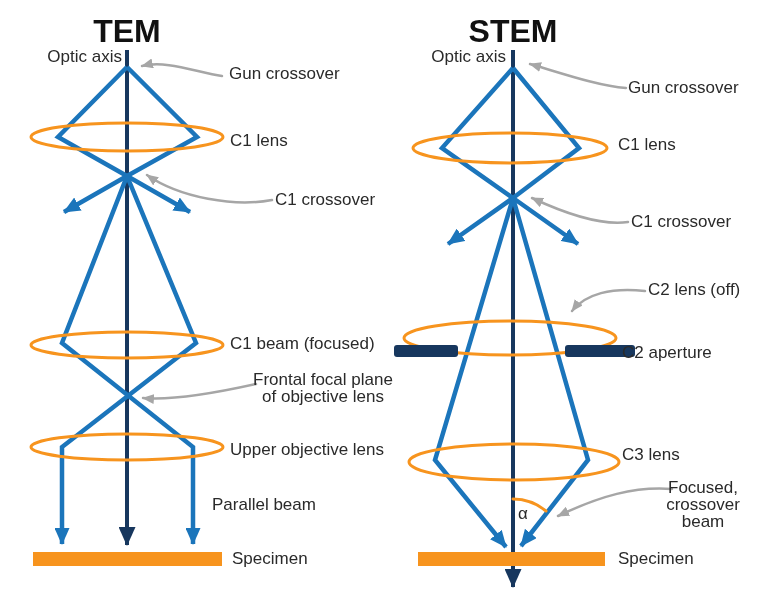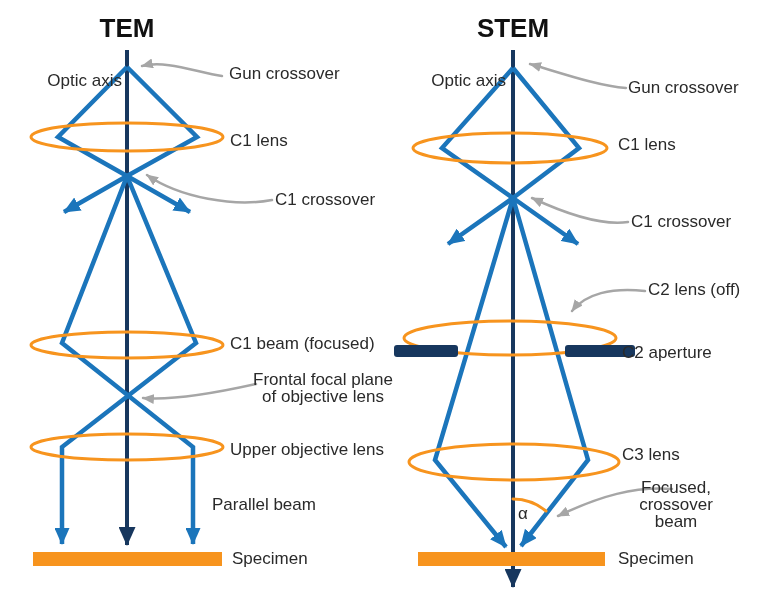--- a/index.html
+++ b/index.html
@@ -7,24 +7,24 @@
     width:768px;height:598px;background:#ffffff;position:relative;
     font-family:"Liberation Sans", sans-serif;overflow:hidden;
   }
   #canvas{position:absolute;inset:0;width:768px;height:598px;}
   svg{position:absolute;left:0;top:0;}
   .lbl{
     position:absolute;color:#2a2a2a;font-size:17px;line-height:17px;
     white-space:nowrap;
   }
   .title{
-    position:absolute;color:#111111;font-size:26px;font-weight:bold;
+    position:absolute;color:#111111;font-size:32px;font-weight:bold;
     text-align:center;width:140px;
   }
-  .right-align{text-align:right;width:82px;margin-top:24px;}
+  .right-align{text-align:right;width:82px;}
   .center-block{text-align:center;white-space:normal;}
   .alpha{font-size:17px;color:#262626;}
 </style>
 </head>
 <body>
 
 <div id="canvas">
 
   <svg width="768" height="598" viewBox="0 0 768 598">
     <defs>
@@ -97,21 +97,21 @@
   <div class="lbl" style="left:232px;top:550px;">Specimen</div>
 
   <div class="title" style="left:443px;top:13px;">STEM</div>
   <div class="lbl right-align" style="left:424px;top:48px;">Optic axis</div>
   <div class="lbl" style="left:628px;top:79px;">Gun crossover</div>
   <div class="lbl" style="left:618px;top:136px;">C1 lens</div>
   <div class="lbl" style="left:631px;top:213px;">C1 crossover</div>
   <div class="lbl" style="left:648px;top:281px;">C2 lens (off)</div>
   <div class="lbl" style="left:622px;top:344px;">C2 aperture</div>
   <div class="lbl" style="left:622px;top:446px;">C3 lens</div>
-  <div class="lbl center-block" style="left:616px;top:479px;width:120px;line-height:17px;">
+  <div class="lbl center-block" style="left:643px;top:479px;width:120px;line-height:17px;">
     <div>Focused,</div>
     <div>crossover</div>
     <div>beam</div>
   </div>
   <div class="lbl alpha" style="left:518px;top:505px;">α</div>
   <div class="lbl" style="left:618px;top:550px;">Specimen</div>
 
 </div>
 
 </body></html>

